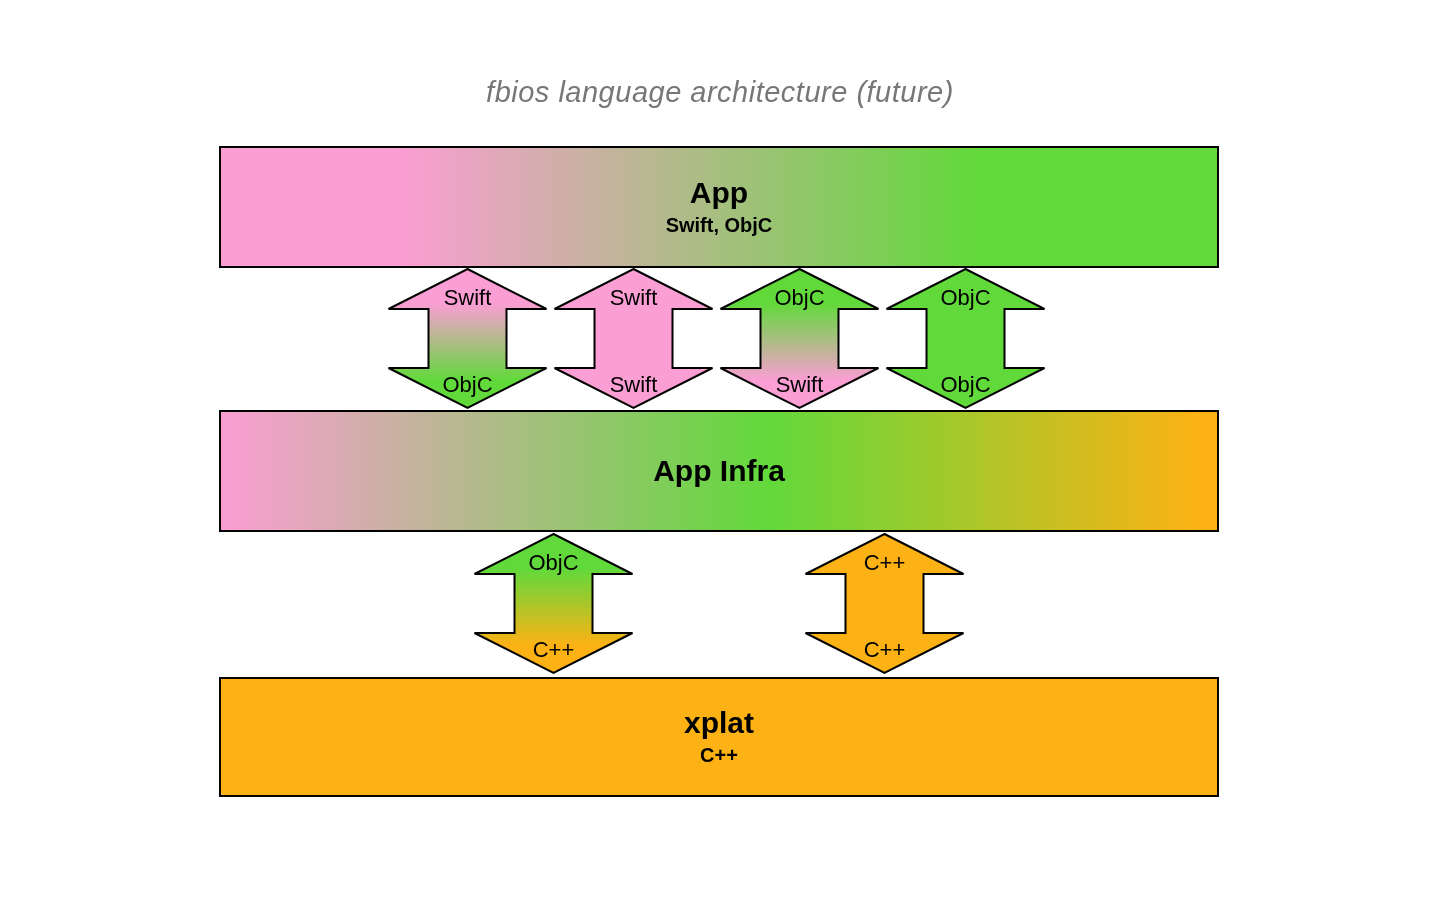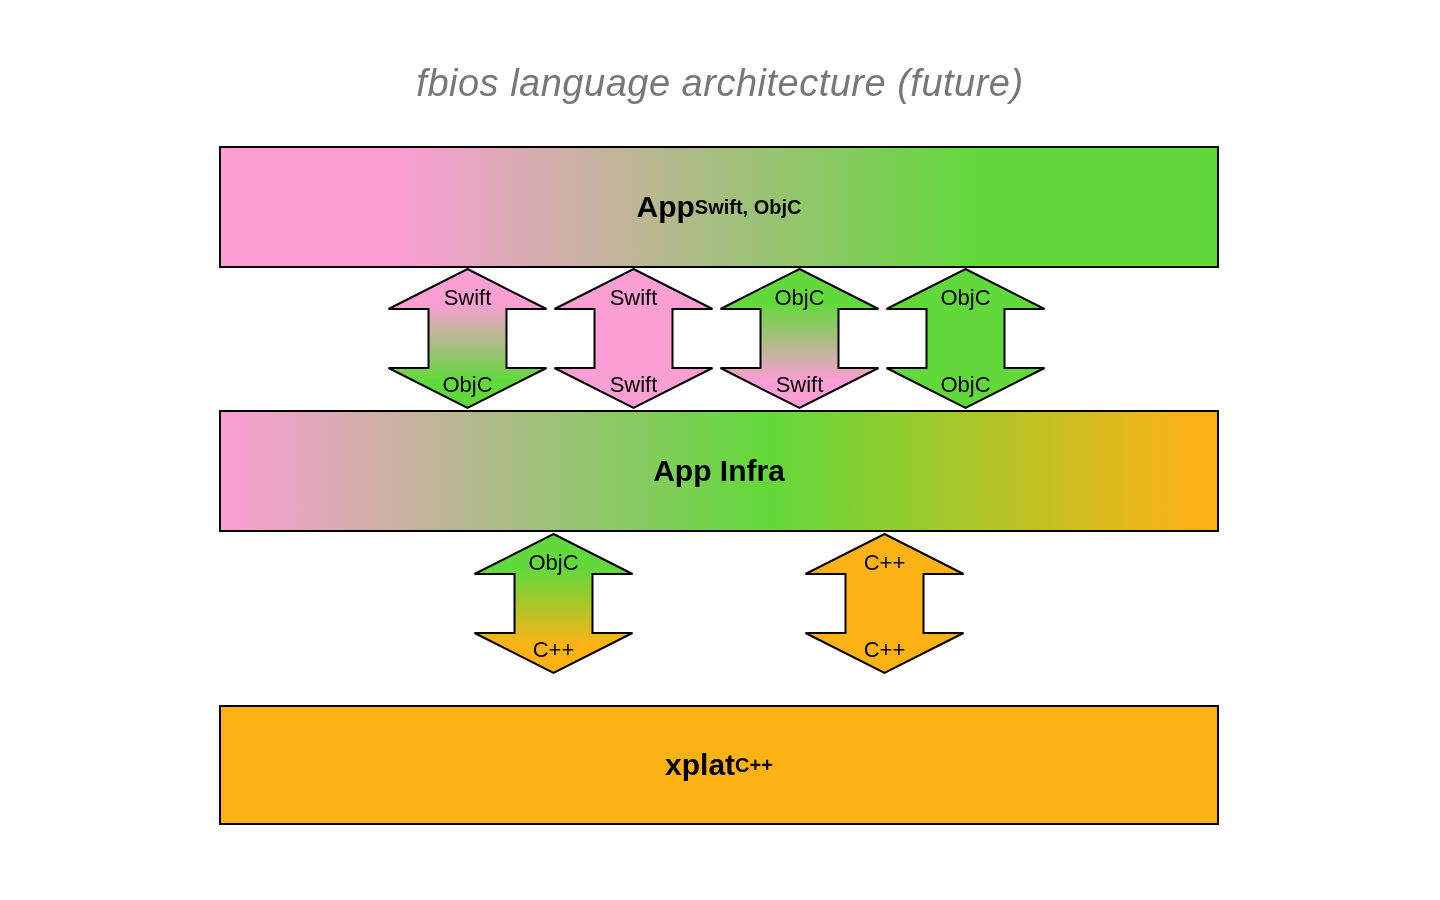--- a/index.html
+++ b/index.html
@@ -5,40 +5,40 @@
   html,body{margin:0;padding:0;}
   body{
     width:1440px;height:900px;
     background:#ffffff;
     font-family:"Liberation Sans","DejaVu Sans",sans-serif;
     position:relative;
     overflow:hidden;
   }
   .title{
     position:absolute;
-    top:62px;left:0;width:1440px;
+    top:76px;left:0;width:1440px;
     text-align:center;
-    font-size:38px;
+    font-size:29px;
     font-style:italic;
     color:#777777;
     letter-spacing:0.5px;
   }
   .layer{
     position:absolute;
     left:219px;width:1000px;
     box-sizing:border-box;
     border:2px solid #000;
-    display:flex;flex-direction:row;
+    display:flex;flex-direction:column;
     align-items:center;justify-content:center;
     text-align:center;
     color:#000;
   }
   .layer-app{top:146px;height:122px;}
   .layer-infra{top:410px;height:122px;}
-  .layer-xplat{top:677px;height:120px;margin-top:28px;}
+  .layer-xplat{top:677px;height:120px;}
   .layer .l-title{
     font-size:30px;font-weight:bold;line-height:36px;
   }
   .layer .l-sub,.layer .l-lang{
     font-size:20px;font-weight:bold;line-height:29px;
   }
   .arrow{
     position:absolute;
     width:161px;height:142px;
   }

